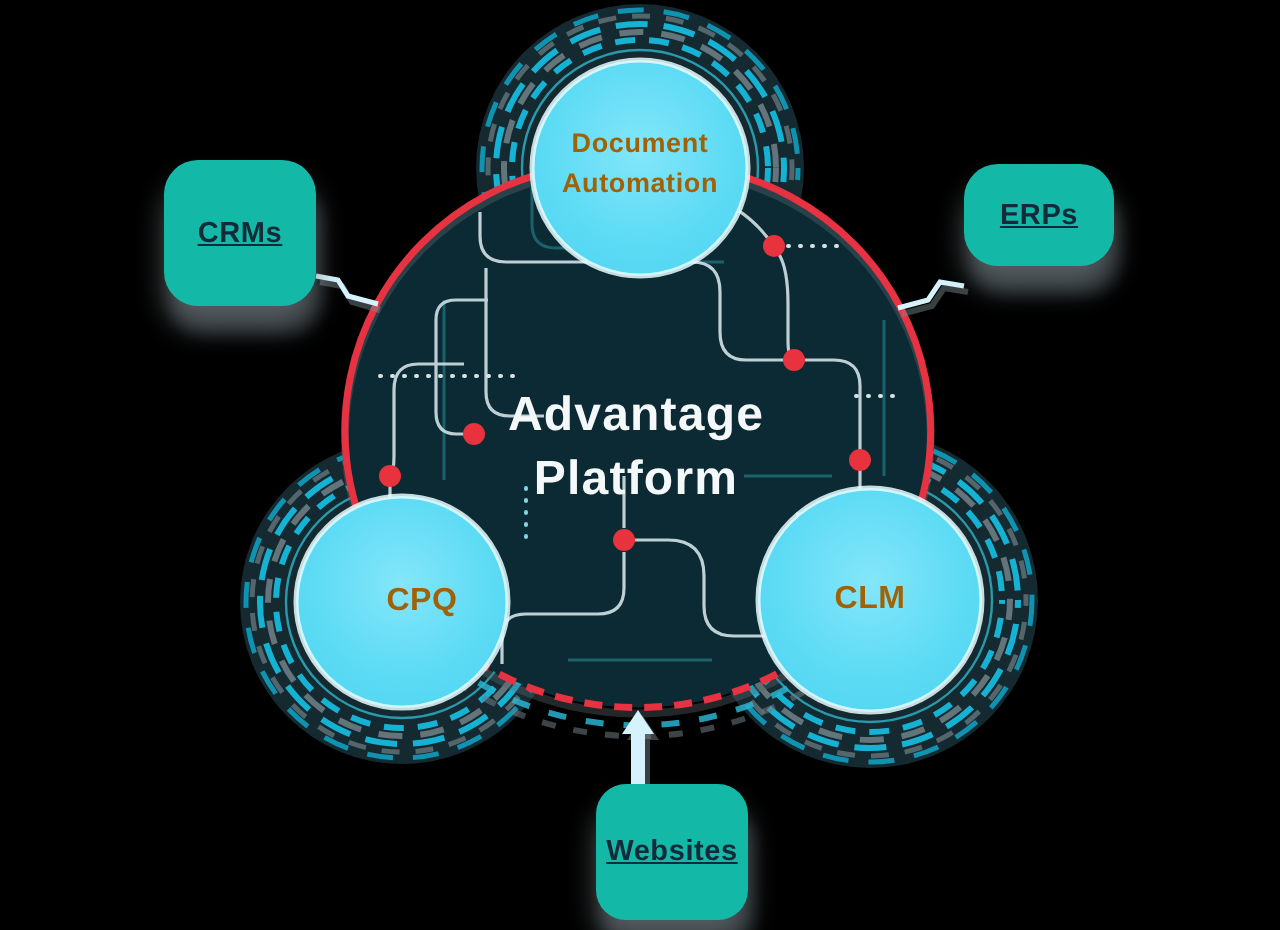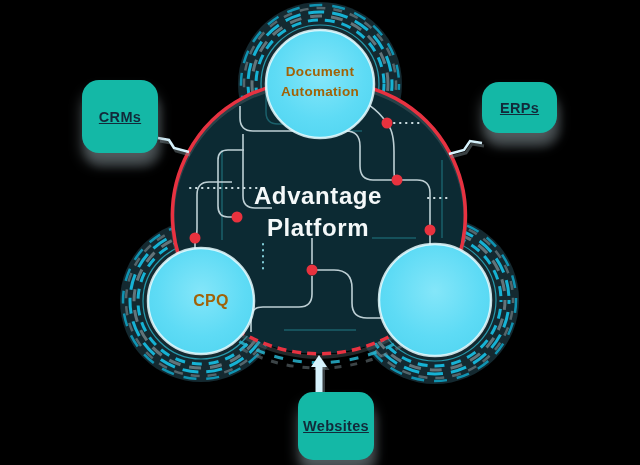--- a/index.html
+++ b/index.html
@@ -3,21 +3,21 @@
 <meta charset="utf-8">
 <style>
   html,body{margin:0;padding:0;background:#000;}
   .stage{
     position:relative;width:640px;height:465px;background:#000;overflow:hidden;
     font-family:"Liberation Sans","DejaVu Sans",sans-serif;
   }
   .stage svg{position:absolute;left:0;top:0;}
   .label{position:absolute;text-align:center;font-weight:700;}
   .center-title{
-    left:168px;top:180px;width:300px;
+    left:168px;top:192px;width:300px;
     font-size:24px;line-height:32px;letter-spacing:.6px;color:#f4f8f9;
   }
   .node-label{color:#a16207;letter-spacing:.3px;}
   .node-label.doc{left:250px;top:62px;width:140px;font-size:13.5px;line-height:20px;}
   .node-label.cpq{left:151px;top:292px;width:120px;font-size:16px;line-height:18px;}
   .node-label.clm{left:385px;top:291px;width:100px;font-size:16px;line-height:18px;}
   .int-box{
     position:absolute;background:#14b8a6;border-radius:17px;
     display:flex;align-items:center;justify-content:center;
     font-weight:700;font-size:14.5px;letter-spacing:.3px;color:#122a3a;
@@ -158,20 +158,21 @@
 <div class="label center-title">
   <div>Advantage</div>
   <div>Platform</div>
 </div>
 
 <div class="label node-label doc">
   <div>Document</div>
   <div>Automation</div>
 </div>
 <div class="label node-label cpq">CPQ</div>
+<div class="label node-label clm">CLM</div>
 
 <div class="int-box crms">
   <span>CRMs</span>
 </div>
 <div class="int-box erps">
   <span>ERPs</span>
 </div>
 <div class="int-box websites">
   <span>Websites</span>
 </div>

